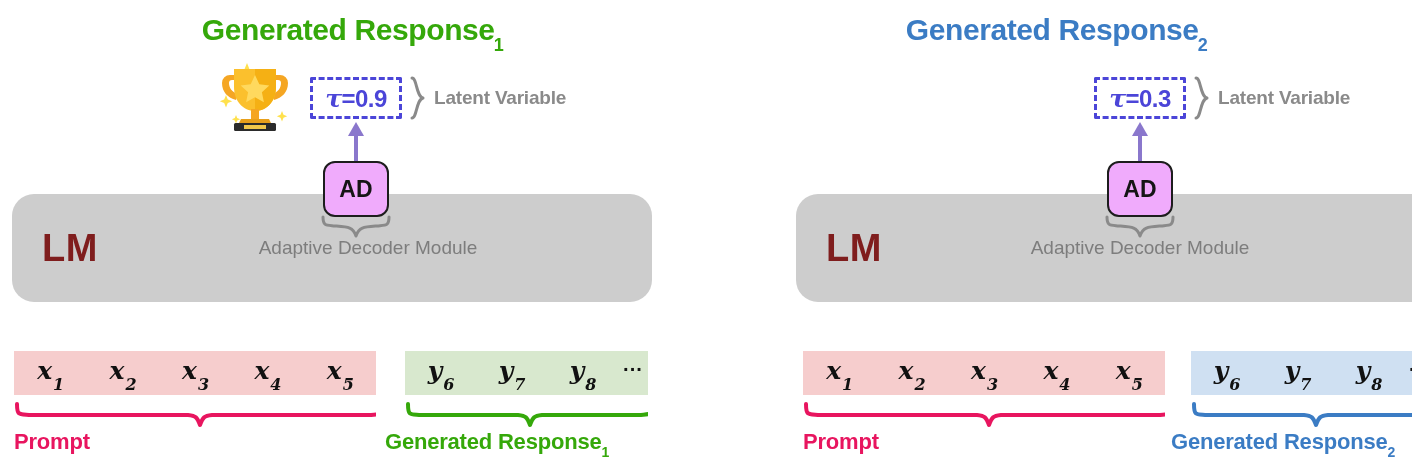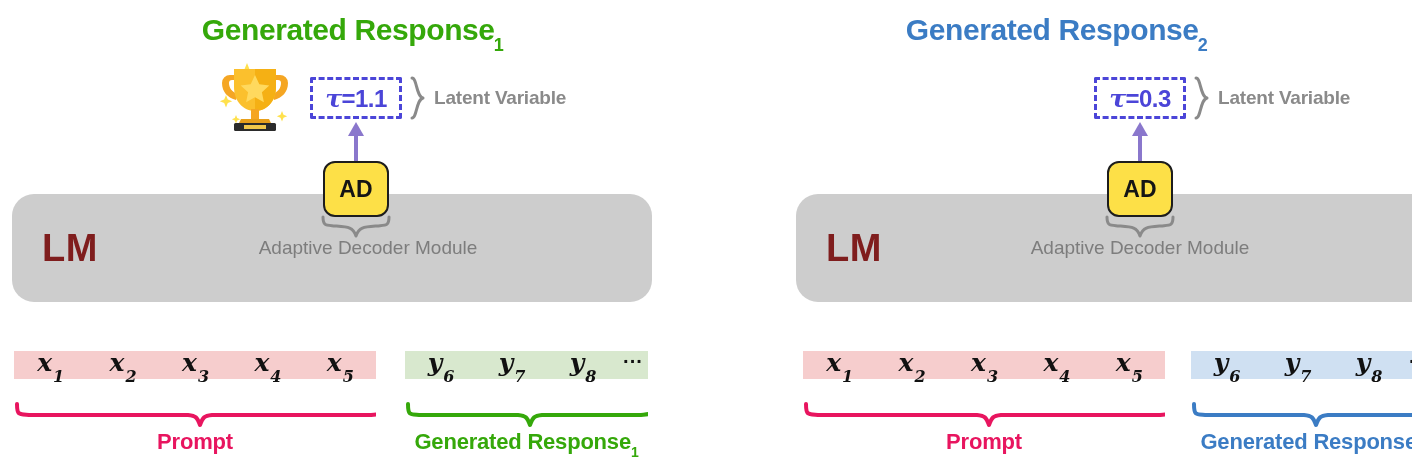--- a/index.html
+++ b/index.html
@@ -99,21 +99,21 @@
   }
 
   
   .arrow-up { position: absolute; width: 18px; height: 46px; }
 
   
   .ad-chip {
     position: absolute;
     width: 66px;
     height: 56px;
-    background: #fde047;
+    background: #f0abfc;
     border: 2.5px solid #1d1d1d;
     border-radius: 12px;
     box-sizing: border-box;
     display: flex;
     align-items: center;
     justify-content: center;
     color: #151515;
     font-size: 23px;
     font-weight: 700;
     letter-spacing: 0.2px;
@@ -152,21 +152,21 @@
     transform: translate(-50%, -50%);
     font-size: 19px;
     font-weight: 400;
     color: #7d7d7d;
     white-space: nowrap;
   }
 
   
   .token-strip {
     position: absolute;
-    height: 28px;
+    height: 44px;
     display: flex;
     align-items: center;
     box-sizing: border-box;
     justify-content: space-between;
   }
   .token-strip.prompt { background: #f6cdcd; }
   .token-strip.resp-green { background: #d8e8ce; }
   .token-strip.resp-blue  { background: #cfe0f2; }
   .tok {
     flex: 1 1 0;
@@ -197,21 +197,21 @@
   }
 
   
   .btm-brace { position: absolute; height: 28px; }
   .btm-label {
     position: absolute;
     font-size: 22px;
     font-weight: 700;
     letter-spacing: -0.2px;
     white-space: nowrap;
-    text-align: center;
+    text-align: left;
   }
   .btm-label .sub {
     font-size: 14px;
     vertical-align: sub;
     position: relative;
     top: 3px;
   }
 </style>
 </head>
 <body>
@@ -242,21 +242,21 @@
 
         <rect x="35" y="54" width="8" height="10" fill="#f5a623"></rect>
 
         <path d="M25 64 h28 l3 6 h-34z" fill="#e8a01b"></path>
         <rect x="18" y="68" width="42" height="8" rx="1.5" fill="#2b2b2b"></rect>
         <rect x="28" y="70" width="22" height="4" fill="#f1c74a"></rect>
       </svg>
     </div>
 
     <div class="tau-box" style="left:310px; top:68px;">
-      <span class="tau-text"><span class="tau-sym">τ</span><span>=1.1</span></span>
+      <span class="tau-text"><span class="tau-sym">τ</span><span>=0.9</span></span>
     </div>
 
     <div class="lv-brace" style="left:410px; top:67px;">
       <svg width="16" height="44" viewBox="0 0 16 44" aria-hidden="true">
         <path d="M2 2 c5 0 4 18 11 20 c-7 2 -6 20 -11 20" fill="none" stroke="#8a8a8a" stroke-width="3" stroke-linecap="round" stroke-linejoin="round"></path>
       </svg>
     </div>
     <div class="lv-label" style="left:434px; top:78px;">Latent Variable</div>
 
     <div class="arrow-up" style="left:347px; top:112px;">

